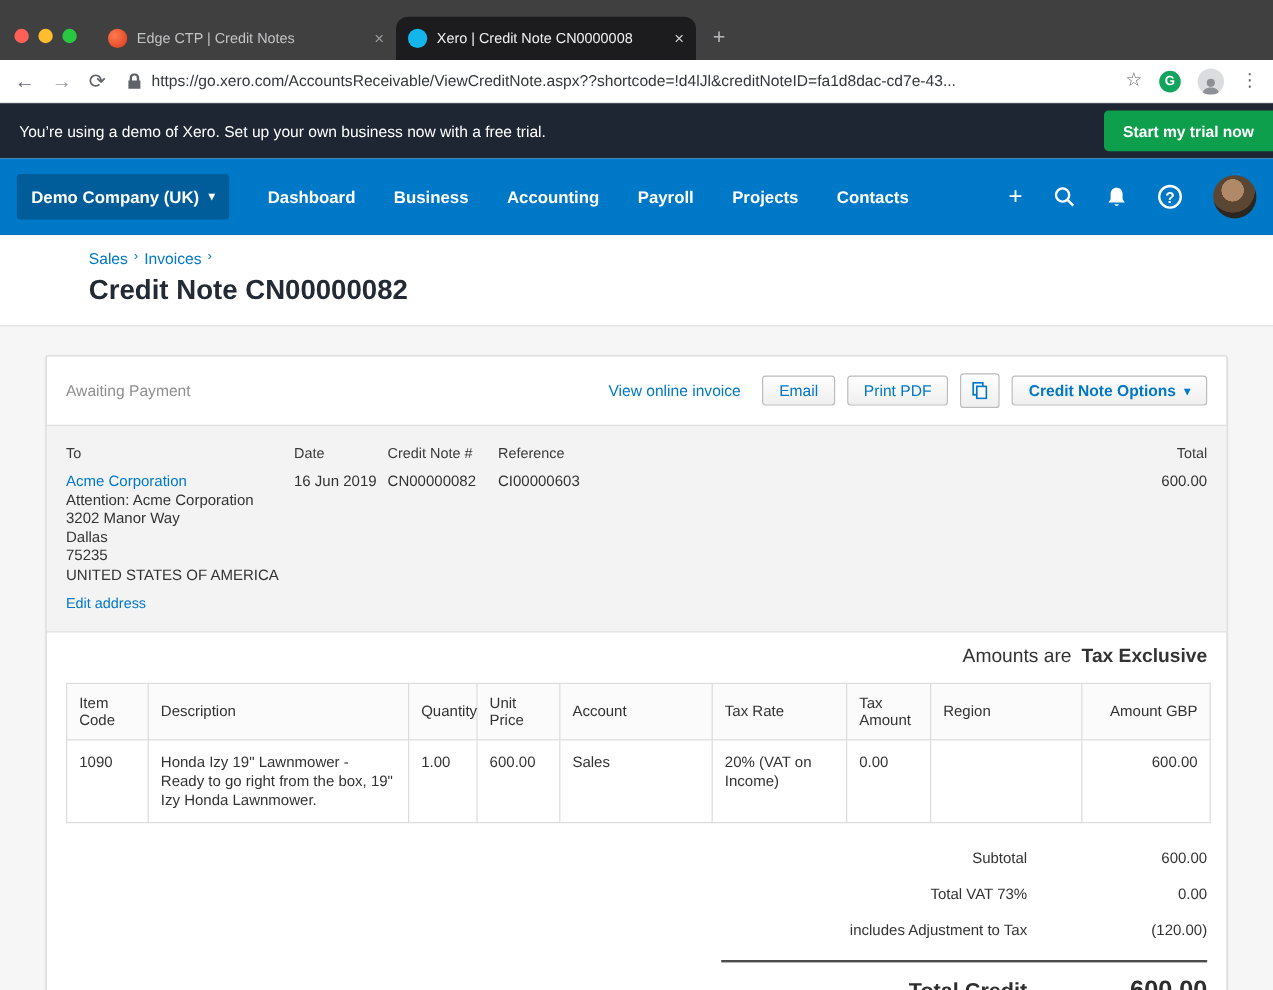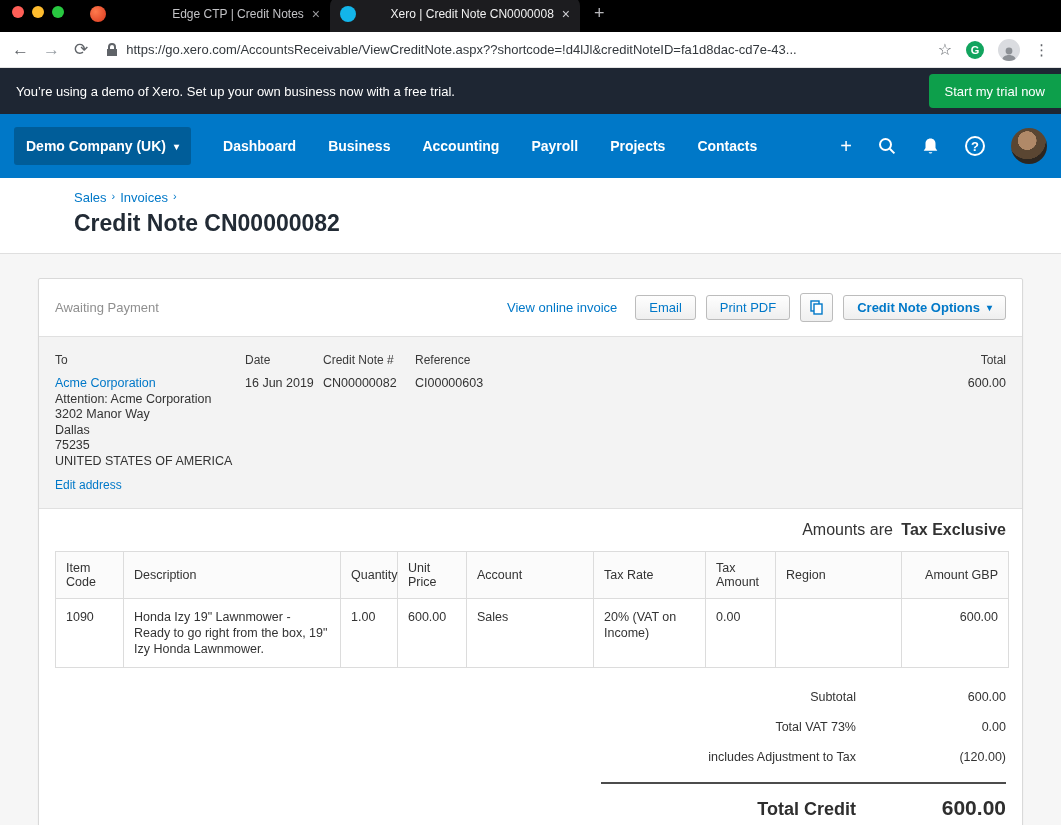--- a/index.html
+++ b/index.html
@@ -1,20 +1,20 @@
 <!DOCTYPE html>
 <html><head>
 <meta charset="utf-8">
 <style>
   * { margin:0; padding:0; box-sizing:border-box; }
   html,body { width:1061px; height:825px; overflow:hidden; }
   body { font-family:"Liberation Sans", sans-serif; background:#f6f6f6; }
 
   
-  .tabstrip { height:32px; background:#000000; display:flex; align-items:flex-end;text-align:right; }
+  .tabstrip { height:50px; background:#404040; display:flex; align-items:flex-end; }
   .traffic { display:flex; gap:8px; align-items:center; padding:0 16px 0 12px; height:40px; }
   .light { width:12px; height:12px; border-radius:50%; }
   .light.red{background:#ff5f57;} .light.yellow{background:#febc2e;} .light.green{background:#28c840;}
   .tab { width:250px; height:36px; display:flex; align-items:center; gap:8px; padding:0 10px;
          color:#c3c3c6; font-size:12px; border-radius:10px 10px 0 0; white-space:nowrap; overflow:hidden; }
   .tab.active { background:#1c1c1f; color:#f1f1f1; }
   .tab .title { flex:1; overflow:hidden; text-overflow:clip; white-space:nowrap; }
   .favicon { width:16px; height:16px; border-radius:50%; flex:none; display:flex; align-items:center; justify-content:center;
              font-size:8px; color:#fff; font-weight:bold; }
   .fav-edge { background:radial-gradient(circle at 35% 35%, #ff7a4d, #d9381e); }
@@ -29,21 +29,21 @@
   .omnibox { flex:1; display:flex; align-items:center; gap:8px; padding:0 4px; overflow:hidden; }
   .url { color:#33383d; font-size:13px; white-space:nowrap; overflow:hidden; }
   .tool-icon { flex:none; }
   .grammarly { width:18px; height:18px; border-radius:50%; background:#12a45e; color:#fff; font-size:11px;
                font-weight:bold; display:flex; align-items:center; justify-content:center; }
   .profile-circ { width:22px; height:22px; border-radius:50%; background:#dadce0; display:flex; align-items:flex-end; justify-content:center; overflow:hidden; }
 
   
   .demo-banner { height:46px; background:#1e2633; display:flex; align-items:center; padding-left:16px; }
   .demo-banner .msg { color:#fff; font-size:13px; }
-  .trial-btn { margin-left:auto; background:#0d9f4b; color:#fff; font-size:13px; font-weight:normal;
+  .trial-btn { margin-left:auto; background:#0d9f4b; color:#fff; font-size:13px; font-weight:bold;
                border:none; padding:0 16px; height:34px; border-radius:4px 0 0 4px; cursor:pointer; }
 
   
   .xnav { height:64px; background:#0078c8; display:flex; align-items:center; padding:0 14px; }
   .org-btn { background:#005d99; color:#fff; font-size:14px; font-weight:bold; padding:11px 12px;
              border-radius:3px; display:flex; align-items:center; gap:8px; cursor:pointer; }
   .org-btn .caret { font-size:10px; }
   .xnav-items { display:flex; align-items:center; margin-left:32px; gap:32px; }
   .xnav-item { color:#fff; font-size:14px; font-weight:bold; cursor:pointer; }
   .xnav-right { margin-left:auto; display:flex; align-items:center; gap:26px; }

